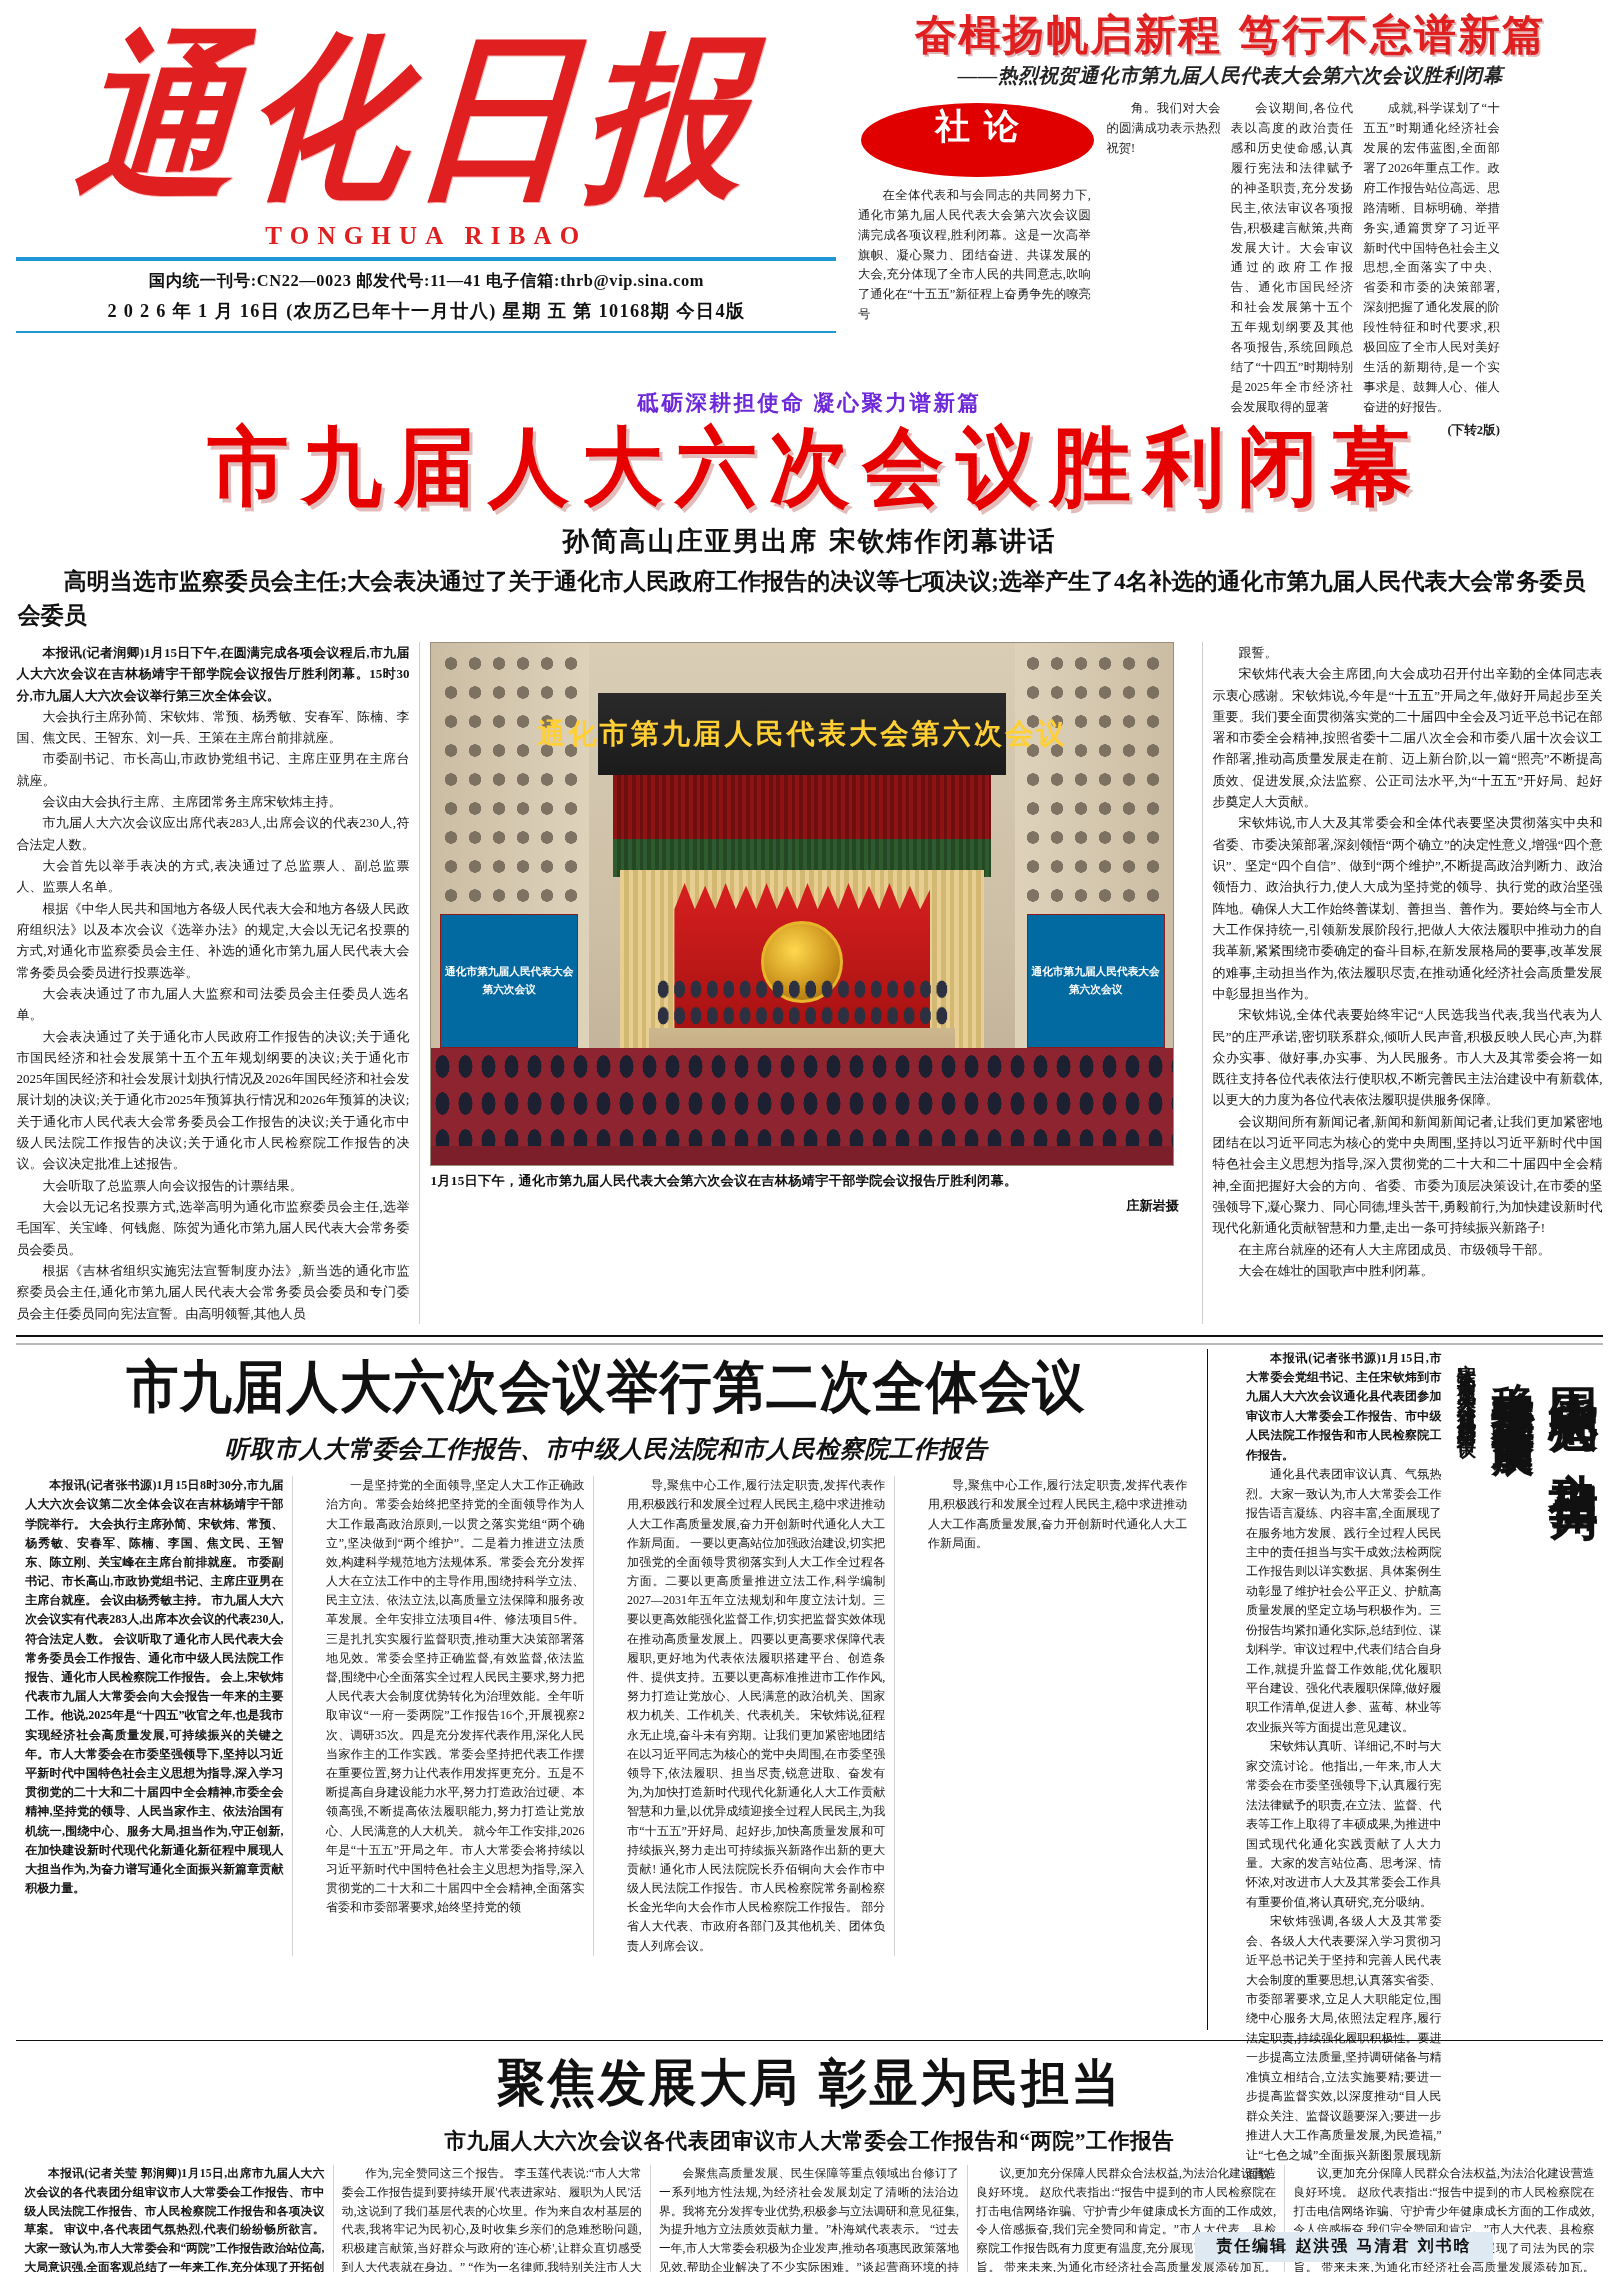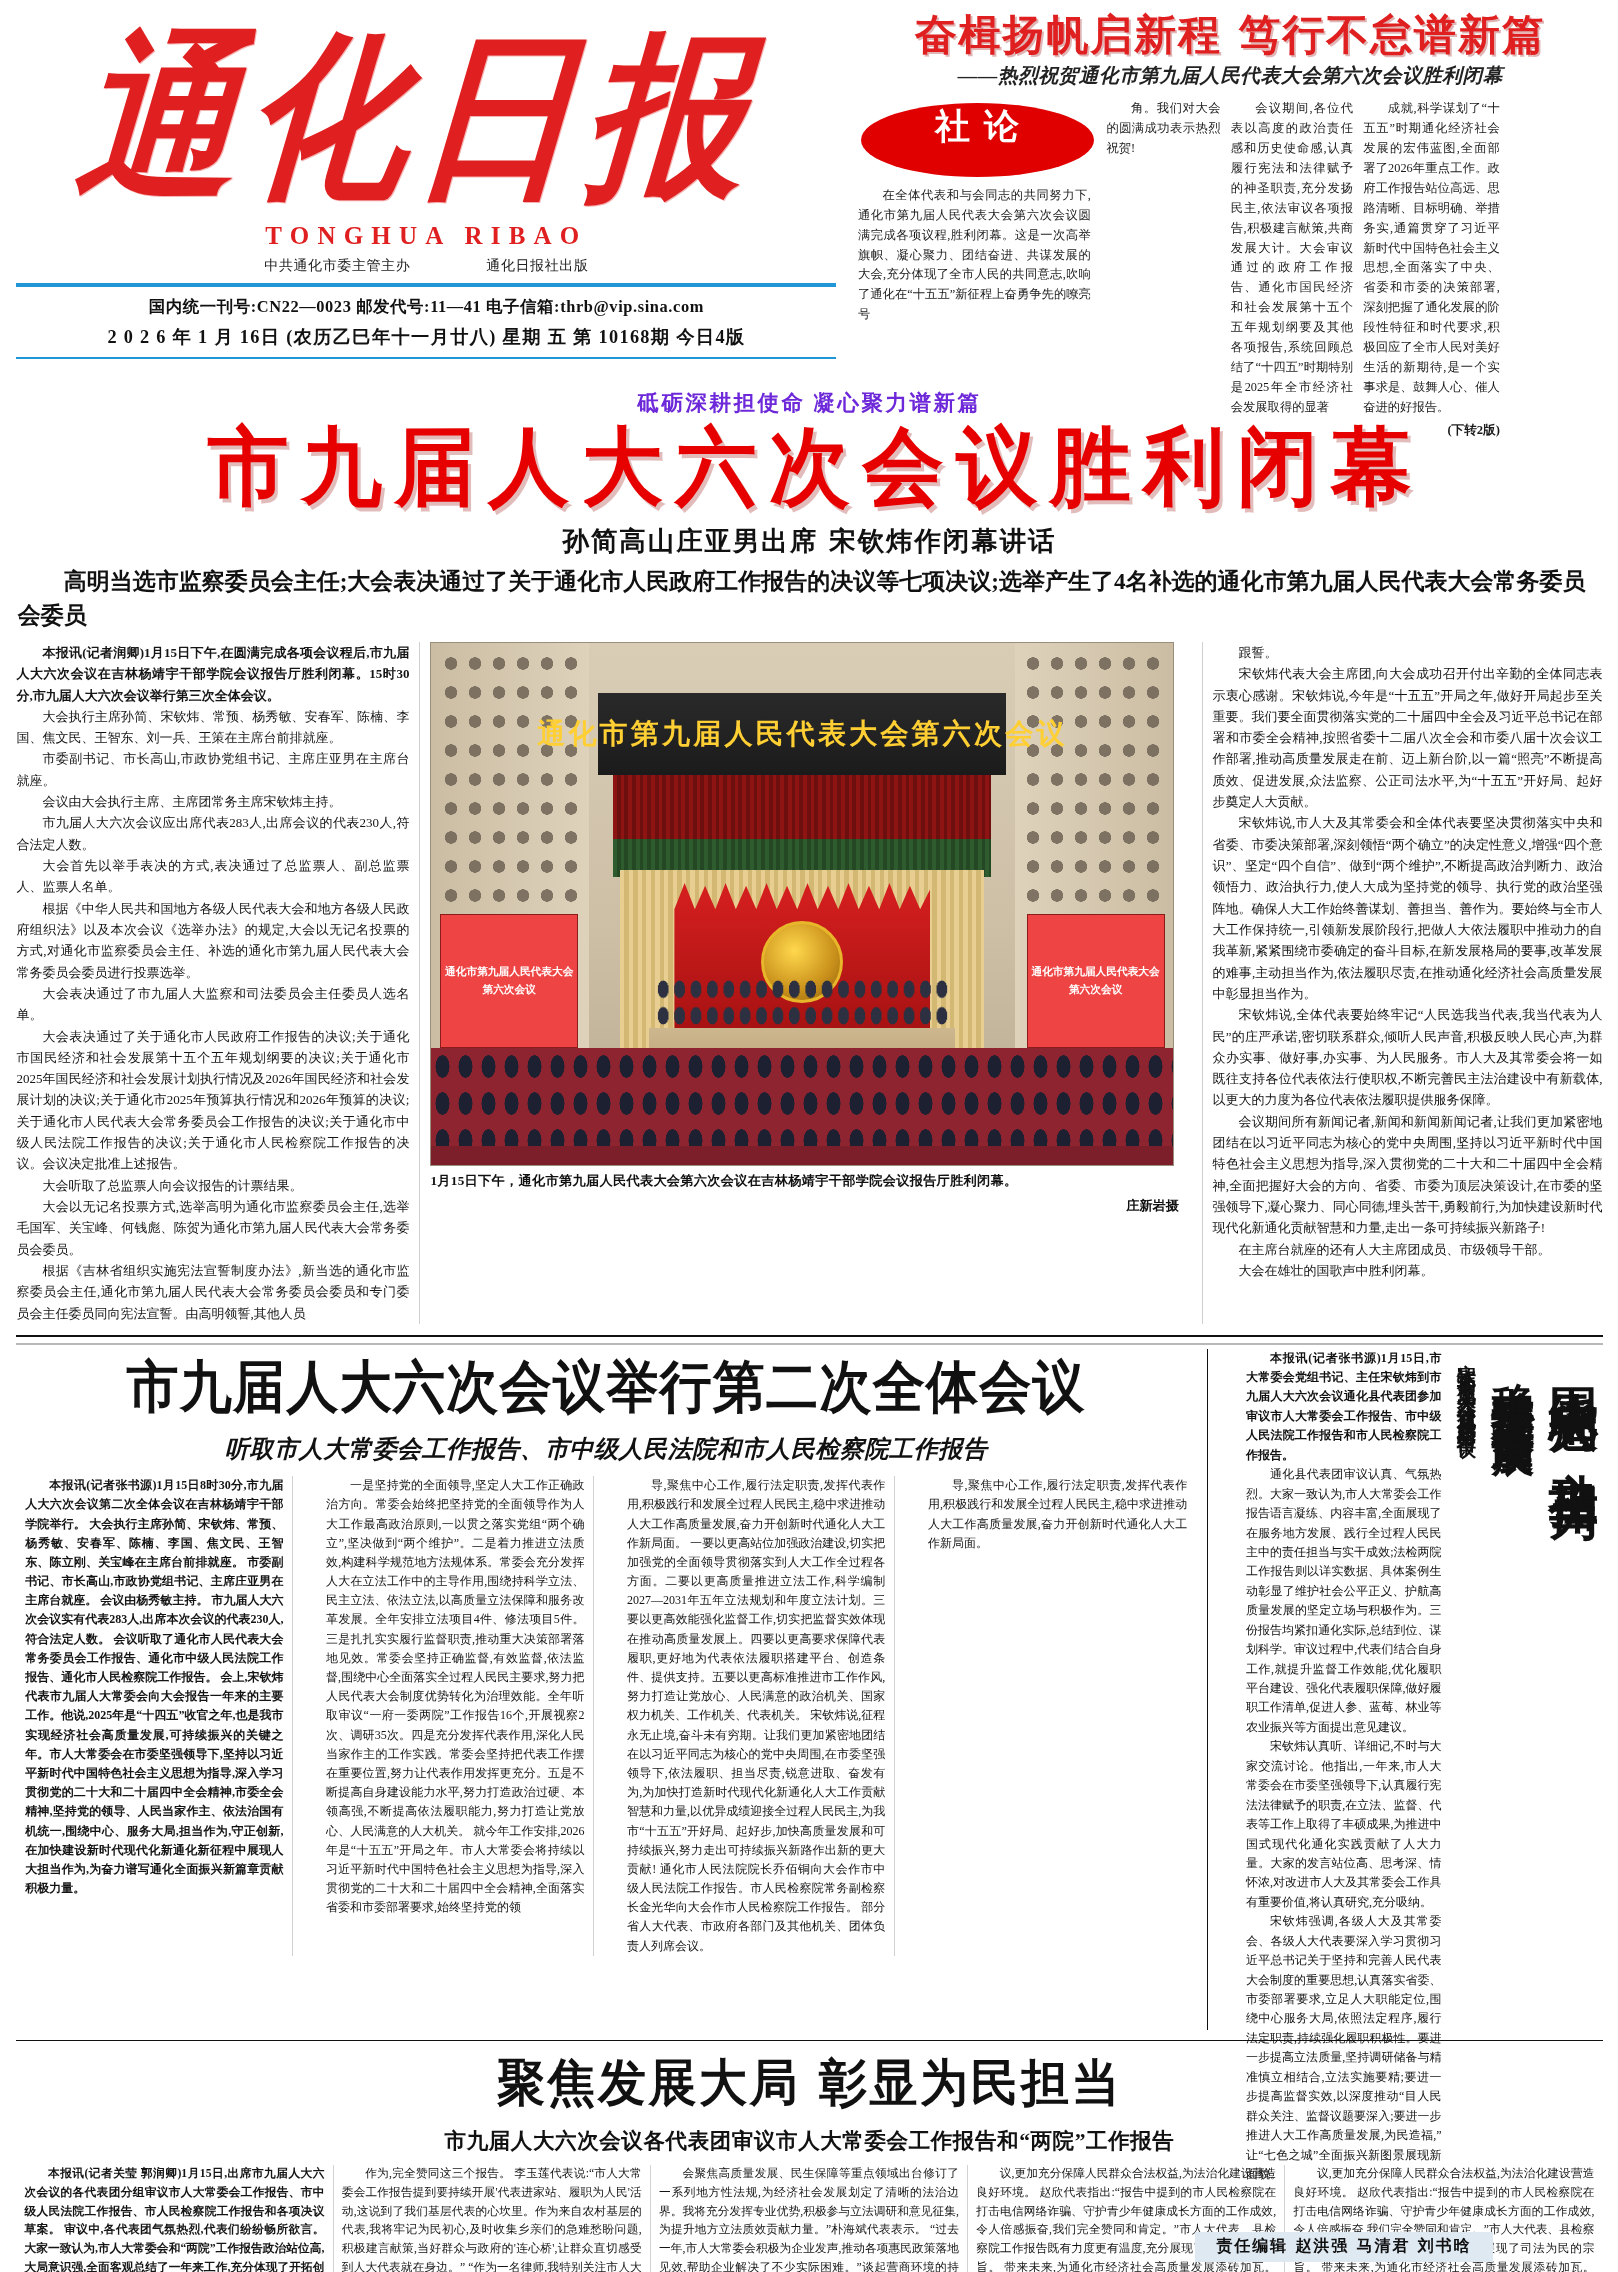--- a/index.html
+++ b/index.html
@@ -215,21 +215,21 @@
   }
   .ph-valance{position:absolute;left:182px;right:182px;top:132px;height:69px;background:repeating-linear-gradient(90deg,#8e1414 0,#8e1414 3.8px,#6d0f0f 3.8px,#6d0f0f 7.6px);}
   .ph-green{position:absolute;left:182px;right:182px;top:196px;height:38px;background:repeating-linear-gradient(90deg,#2f5c2f 0,#2f5c2f 3.8px,#244724 3.8px,#244724 7.6px);}
   .ph-gold{position:absolute;left:189px;right:189px;top:227px;bottom:114px;background:repeating-linear-gradient(90deg,#e8cf91 0,#e8cf91 4.4px,#d3b873 4.4px,#d3b873 8.8px);}
   .ph-redcurtain{position:absolute;left:243px;right:243px;top:240px;bottom:136px;background:linear-gradient(180deg,#d61f1f,#a81212);clip-path:polygon(0 18%,4% 0,8% 18%,12% 2%,16% 18%,20% 0,24% 18%,28% 2%,32% 18%,36% 0,40% 18%,44% 2%,48% 18%,52% 0,56% 18%,60% 2%,64% 18%,68% 0,72% 18%,76% 2%,80% 18%,84% 0,88% 18%,92% 2%,96% 18%,100% 4%,100% 100%,0 100%);}
   .ph-emblem{position:absolute;left:50%;top:278px;transform:translateX(-50%);width:76px;height:76px;border-radius:50%;background:radial-gradient(circle at 40% 35%,#ffd84d,#c9901a 60%,#8d5f0d);border:3.2px solid #e8b62a;}
   .ph-stage{position:absolute;left:218px;right:218px;bottom:68px;height:69px;background:linear-gradient(180deg,#cdb78f,#b59a6d);}
   .ph-people{position:absolute;left:224px;right:224px;bottom:129px;height:60px;
     background-image:radial-gradient(ellipse at center,#2c3040 46%,transparent 48%);
     background-size:16.4px 26.5px;}
-  .ph-screenL,.ph-screenR{position:absolute;top:271px;width:136px;height:132px;background:#ef4444;border:1.9px solid #8a1c1c;display:flex;flex-direction:column;align-items:center;justify-content:center;}
+  .ph-screenL,.ph-screenR{position:absolute;top:271px;width:136px;height:132px;background:#0369a1;border:1.9px solid #8a1c1c;display:flex;flex-direction:column;align-items:center;justify-content:center;}
   .ph-screenL{left:8.8px;} .ph-screenR{right:8.8px;}
   .ph-screenL i,.ph-screenR i{color:#fff;font-style:normal;font-size:10.7px;font-family:"DejaVu Sans",sans-serif;font-weight:bold;line-height:1.7;text-align:center;}
   .ph-aud{position:absolute;left:0;right:0;bottom:0;height:117px;
     background-image:radial-gradient(ellipse at center,#1d2030 42%,transparent 44%);
     background-size:23px 37px;background-color:#8e2430;}
   .ph-carpet{position:absolute;left:0;right:0;bottom:0;height:19px;background:#7c1f2b;}
 
   .photo-cap{
     font-family:"Liberation Serif",serif;
     font-weight:bold;font-size:13.2px;margin-top:6.3px;letter-spacing:0.3px;color:#111;
@@ -314,24 +314,20 @@
 
 <div class="page">
 
   <div class="masthead">
 
     <div class="mast-left">
       <div class="logo-wrap">
         <div class="logo-text">通化日报</div>
       </div>
       <div class="pinyin">TONGHUA   RIBAO</div>
-      <div class="mast-sub">
-        <span>中共通化市委主管主办</span>
-        <span>通化日报社出版</span>
-      </div>
       <div class="blue-rule"></div>
       <div class="mast-info">国内统一刊号:CN22—0023  邮发代号:11—41  电子信箱:thrb@vip.sina.com</div>
       <div class="mast-date">2 0 2 6 年 1 月 16日 (农历乙巳年十一月廿八) 星期 五 第 10168期 今日4版</div>
       <div class="blue-rule-thin"></div>
     </div>
 
     <div class="mast-right">
       <div class="congrats">奋楫扬帆启新程 笃行不怠谱新篇</div>
       <div class="congrats-sub">——热烈祝贺通化市第九届人民代表大会第六次会议胜利闭幕</div>
 

